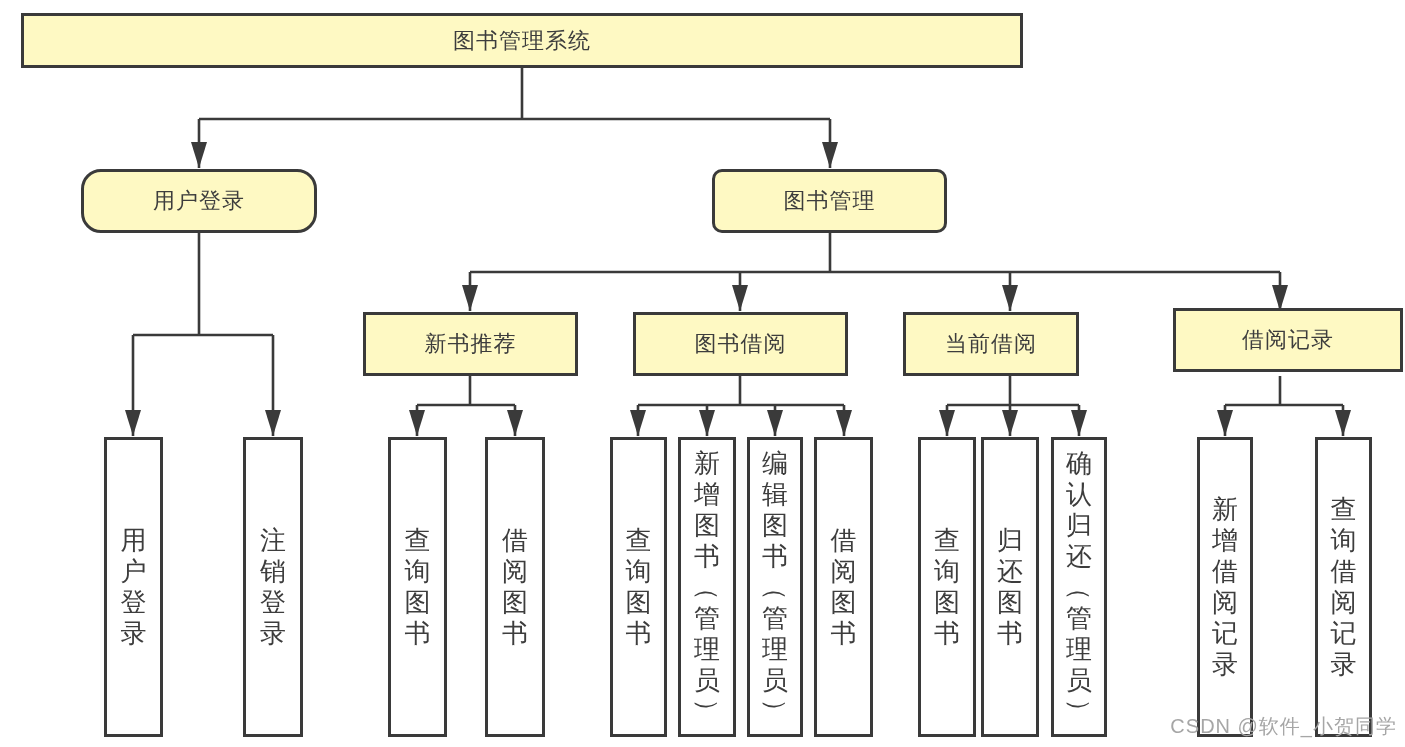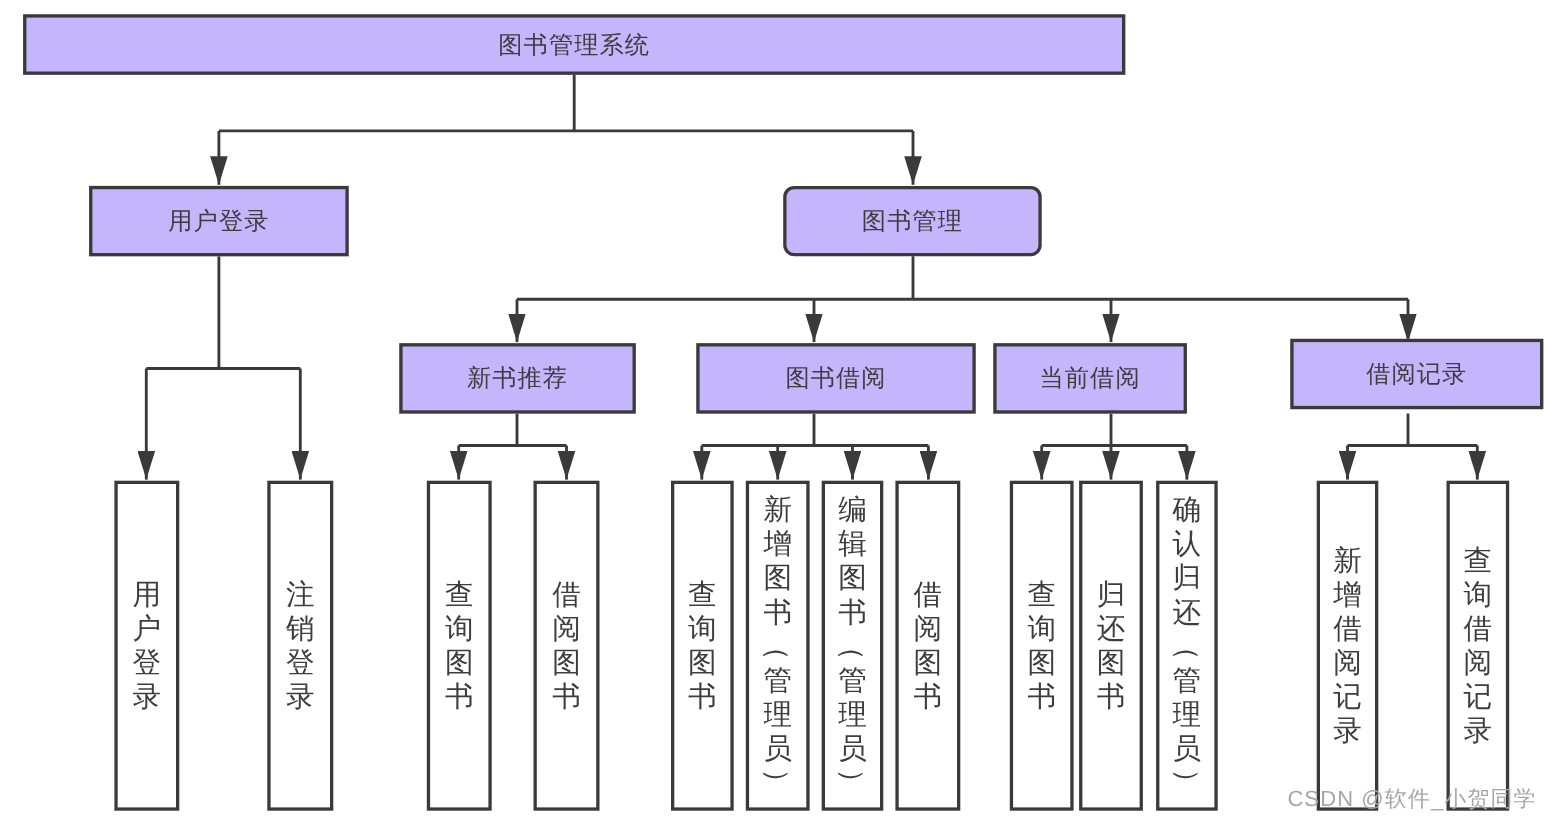--- a/index.html
+++ b/index.html
@@ -13,21 +13,21 @@
   }
   svg.connectors {
     position: absolute;
     left: 0; top: 0;
     width: 1405px; height: 747px;
   }
   .node {
     position: absolute;
     box-sizing: border-box;
     border: 3px solid #3a3a3a;
-    background: #c4b5fd;
+    background: #fef9c3;
     display: flex;
     align-items: center;
     justify-content: center;
     color: #3d3d3d;
     font-size: 22px;
     letter-spacing: 1px;
     white-space: nowrap;
   }
   .leaf {
     position: absolute;
@@ -98,25 +98,25 @@
       <line x1="947" y1="405" x2="947" y2="436" marker-end="url(#ah)"></line>
       <line x1="1010" y1="405" x2="1010" y2="436" marker-end="url(#ah)"></line>
       <line x1="1079" y1="405" x2="1079" y2="436" marker-end="url(#ah)"></line>
       <line x1="1225" y1="405" x2="1225" y2="436" marker-end="url(#ah)"></line>
       <line x1="1343" y1="405" x2="1343" y2="436" marker-end="url(#ah)"></line>
     </g>
   </svg>
 
   <div class="node" style="left:21px; top:13px; width:1002px; height:55px;">图书管理系统</div>
 
-  <div class="node" style="left:81px; top:169px; width:236px; height:64px;">用户登录</div>
+  <div class="node" style="left:81px; top:169px; width:236px; height:64px;border-radius:20px;">用户登录</div>
   <div class="node" style="left:712px; top:169px; width:235px; height:64px;border-radius:10px;">图书管理</div>
 
   <div class="node" style="left:363px; top:312px; width:215px; height:64px;">新书推荐</div>
-  <div class="node" style="left:633px; top:312px; width:254px; height:64px;">图书借阅</div>
+  <div class="node" style="left:633px; top:312px; width:215px; height:64px;">图书借阅</div>
   <div class="node" style="left:903px; top:312px; width:176px; height:64px;">当前借阅</div>
   <div class="node" style="left:1173px; top:308px; width:230px; height:64px;">借阅记录</div>
 
   <div class="leaf" style="left:104px; width:59px;">
       <span class="vchar">用</span>
       <span class="vchar">户</span>
       <span class="vchar">登</span>
       <span class="vchar">录</span>
     </div>
   <div class="leaf" style="left:243px; width:60px;">

